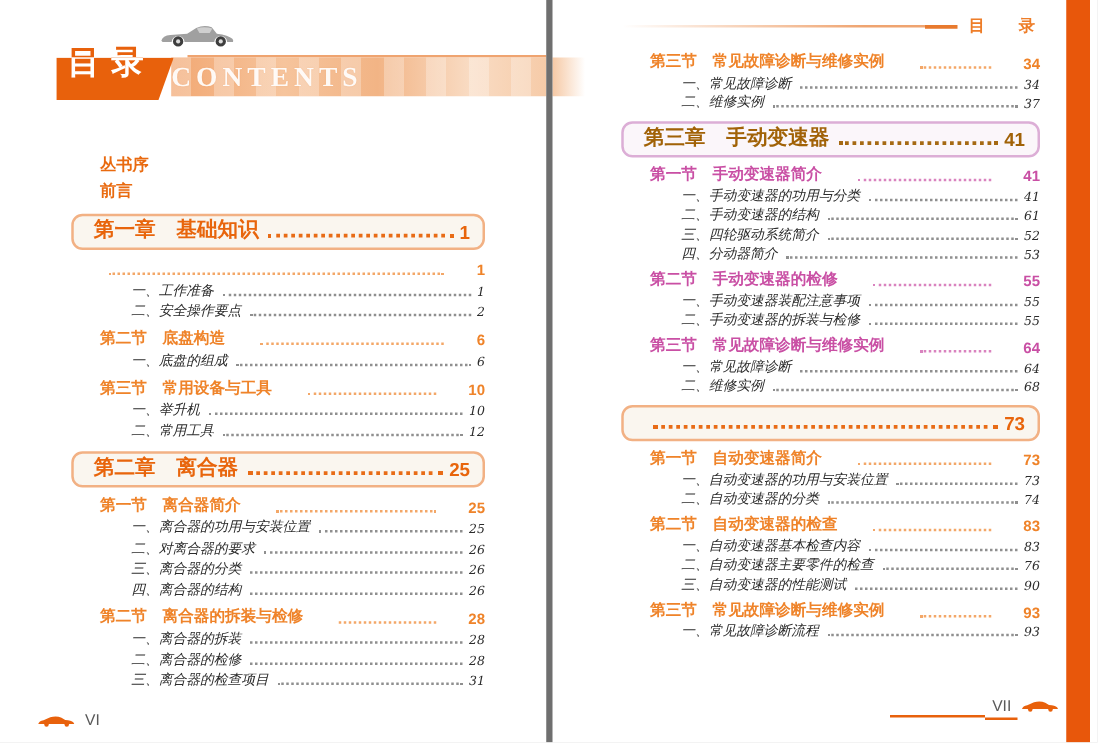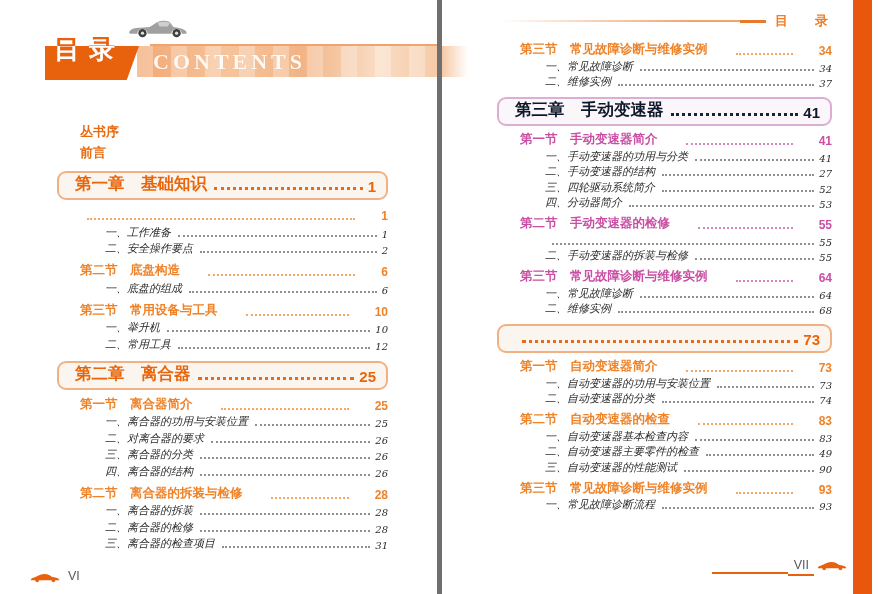--- a/index.html
+++ b/index.html
@@ -12,21 +12,21 @@
   .divider { position:absolute; left:437px; top:0; width:5px; height:594px; background:#6F6F6F; }
   .sidebar { position:absolute; left:853px; top:0; width:19px; height:594px; background:#E8570B; }
 
   
   .hdr-line { position:absolute; left:150px; top:44px; width:287px; height:2px; background:#EFA470; }
   .hdr-car  { position:absolute; left:127px; top:17px; }
   .banner { position:absolute; left:137px; top:46px; width:300px; height:31px;
             background:
               repeating-linear-gradient(90deg, rgba(255,255,255,.28) 0 16px, rgba(255,255,255,0) 16px 34px),
               linear-gradient(90deg,#F2A873 0%, #F6C49C 30%, #F2B485 55%, #F9DCC4 80%, #F6CBA8 100%);
-            display:flex; align-items:center; padding-left:16px; }
+            display:flex; align-items:center; }
   .banner-tail { position:absolute; left:442px; top:46px; width:26px; height:31px;
             background:linear-gradient(90deg,#F6C9A5, rgba(246,201,165,0)); }
   .contents-txt { font-family:"Liberation Serif", serif; font-weight:bold; font-size:22px;
             letter-spacing:4px; color:rgba(255,255,255,.93); text-shadow:0 0 1px rgba(232,120,40,.25); }
 
   .mulu { position:absolute; left:45px; top:24px; width:120px; height:64px; }
   .mulu-box { position:absolute; left:0; top:22px; width:94px; height:34px; background:#E8610C;
               clip-path:polygon(0 0, 100% 0, 87% 100%, 0 100%); }
   .mulu-txt { position:absolute; left:9px; top:4px; width:100px; height:42px; font-size:26px;
               font-weight:bold; letter-spacing:9px; line-height:42px; white-space:nowrap; }
@@ -43,21 +43,21 @@
   .toc { position:absolute; }
   .toc-left  { left:57px;  top:120px; width:331px; }
   .toc-right { left:497px; top:36px;  width:335px; }
 
   .row { display:flex; align-items:flex-end; }
   .front { height:21px; padding-left:23px; color:#E96A0F; font-weight:bold; font-size:13px; }
 
   .chapter { height:29px; margin:9px 0 4px; border:2px solid #F2B184; border-radius:9px;
              background:#FAF6EF; padding:0 10px 3px 16px; font-weight:bold; font-size:16.5px;
              color:#E8650C; }
-  .chapter.t-magenta { border-color:#DCAED6; background:#FBF6FA; color:#0f172a; }
+  .chapter.t-magenta { border-color:#DCAED6; background:#FBF6FA; color:#a16207; }
 
   .section { height:17px; margin-top:6px; padding-left:23px; font-weight:bold; font-size:12.5px; color:#EF8329;gap:21px; }
   .section.t-magenta { color:#C94FA4; }
 
   .item { height:16.5px; padding-left:48px; font-size:11px; color:#2b2b2b;
           font-style:italic; font-family:"DejaVu Serif","Liberation Serif",serif; }
 
   .tight .item { height:15.5px; }
   .tight .section { margin-top:5px; }
   .tight .chapter { margin:8px 0 4px; }
@@ -254,38 +254,39 @@
         <span class="pg">41</span>
       </div>
       <div class="row item">
         <span class="lab">一、手动变速器的功用与分类</span>
         <span class="leader"></span>
         <span class="pg">41</span>
       </div>
       <div class="row item">
         <span class="lab">二、手动变速器的结构</span>
         <span class="leader"></span>
-        <span class="pg">27</span>
+        <span class="pg">61</span>
       </div>
       <div class="row item">
         <span class="lab">三、四轮驱动系统简介</span>
         <span class="leader"></span>
         <span class="pg">52</span>
       </div>
       <div class="row item">
         <span class="lab">四、分动器简介</span>
         <span class="leader"></span>
         <span class="pg">53</span>
       </div>
       <div class="row section t-magenta">
         <span class="lab">第二节　手动变速器的检修</span>
         <span class="leader"></span>
         <span class="pg">55</span>
       </div>
       <div class="row item">
+        <span class="lab">一、手动变速器装配注意事项</span>
         <span class="leader"></span>
         <span class="pg">55</span>
       </div>
       <div class="row item">
         <span class="lab">二、手动变速器的拆装与检修</span>
         <span class="leader"></span>
         <span class="pg">55</span>
       </div>
       <div class="row section t-magenta">
         <span class="lab">第三节　常见故障诊断与维修实例</span>
@@ -327,21 +328,21 @@
         <span class="pg">83</span>
       </div>
       <div class="row item">
         <span class="lab">一、自动变速器基本检查内容</span>
         <span class="leader"></span>
         <span class="pg">83</span>
       </div>
       <div class="row item">
         <span class="lab">二、自动变速器主要零件的检查</span>
         <span class="leader"></span>
-        <span class="pg">49</span>
+        <span class="pg">76</span>
       </div>
       <div class="row item">
         <span class="lab">三、自动变速器的性能测试</span>
         <span class="leader"></span>
         <span class="pg">90</span>
       </div>
       <div class="row section t-orange">
         <span class="lab">第三节　常见故障诊断与维修实例</span>
         <span class="leader"></span>
         <span class="pg">93</span>

